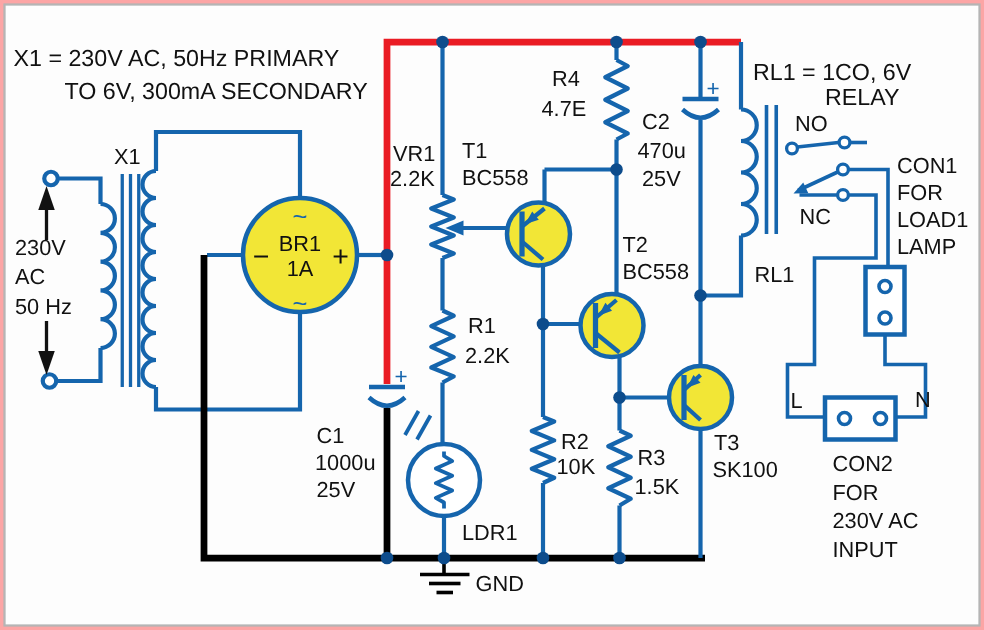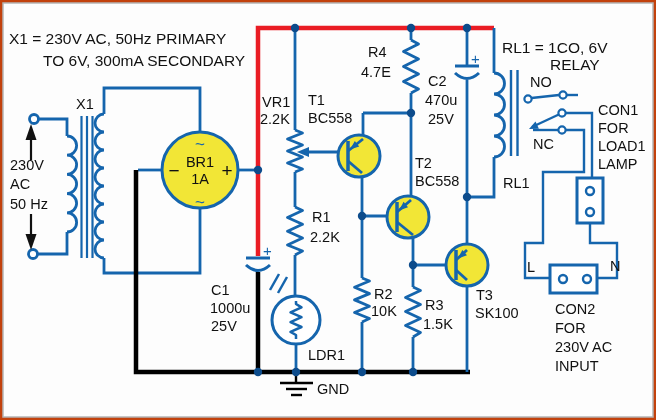--- a/index.html
+++ b/index.html
@@ -1,16 +1,16 @@
 <!DOCTYPE html>
 <html><head>
 <meta charset="utf-8">
 <style>
   html,body{margin:0;padding:0;background:#fff;}
-  .stage{position:relative;width:656px;height:420px;background:#c2410c;overflow:hidden;}
+  .stage{position:relative;width:656px;height:420px;background:#fca5a5;overflow:hidden;}
   svg text{font-family:"Liberation Sans","DejaVu Sans",sans-serif;fill:#111;}
   text.lbl{font-size:14.5px;}
   text.hdr{font-size:15.5px;}
   text.big{font-size:19px;}
   text.blue{fill:#1565ad;}
   text.mid{text-anchor:middle;}
 </style>
 </head>
 <body>
 

